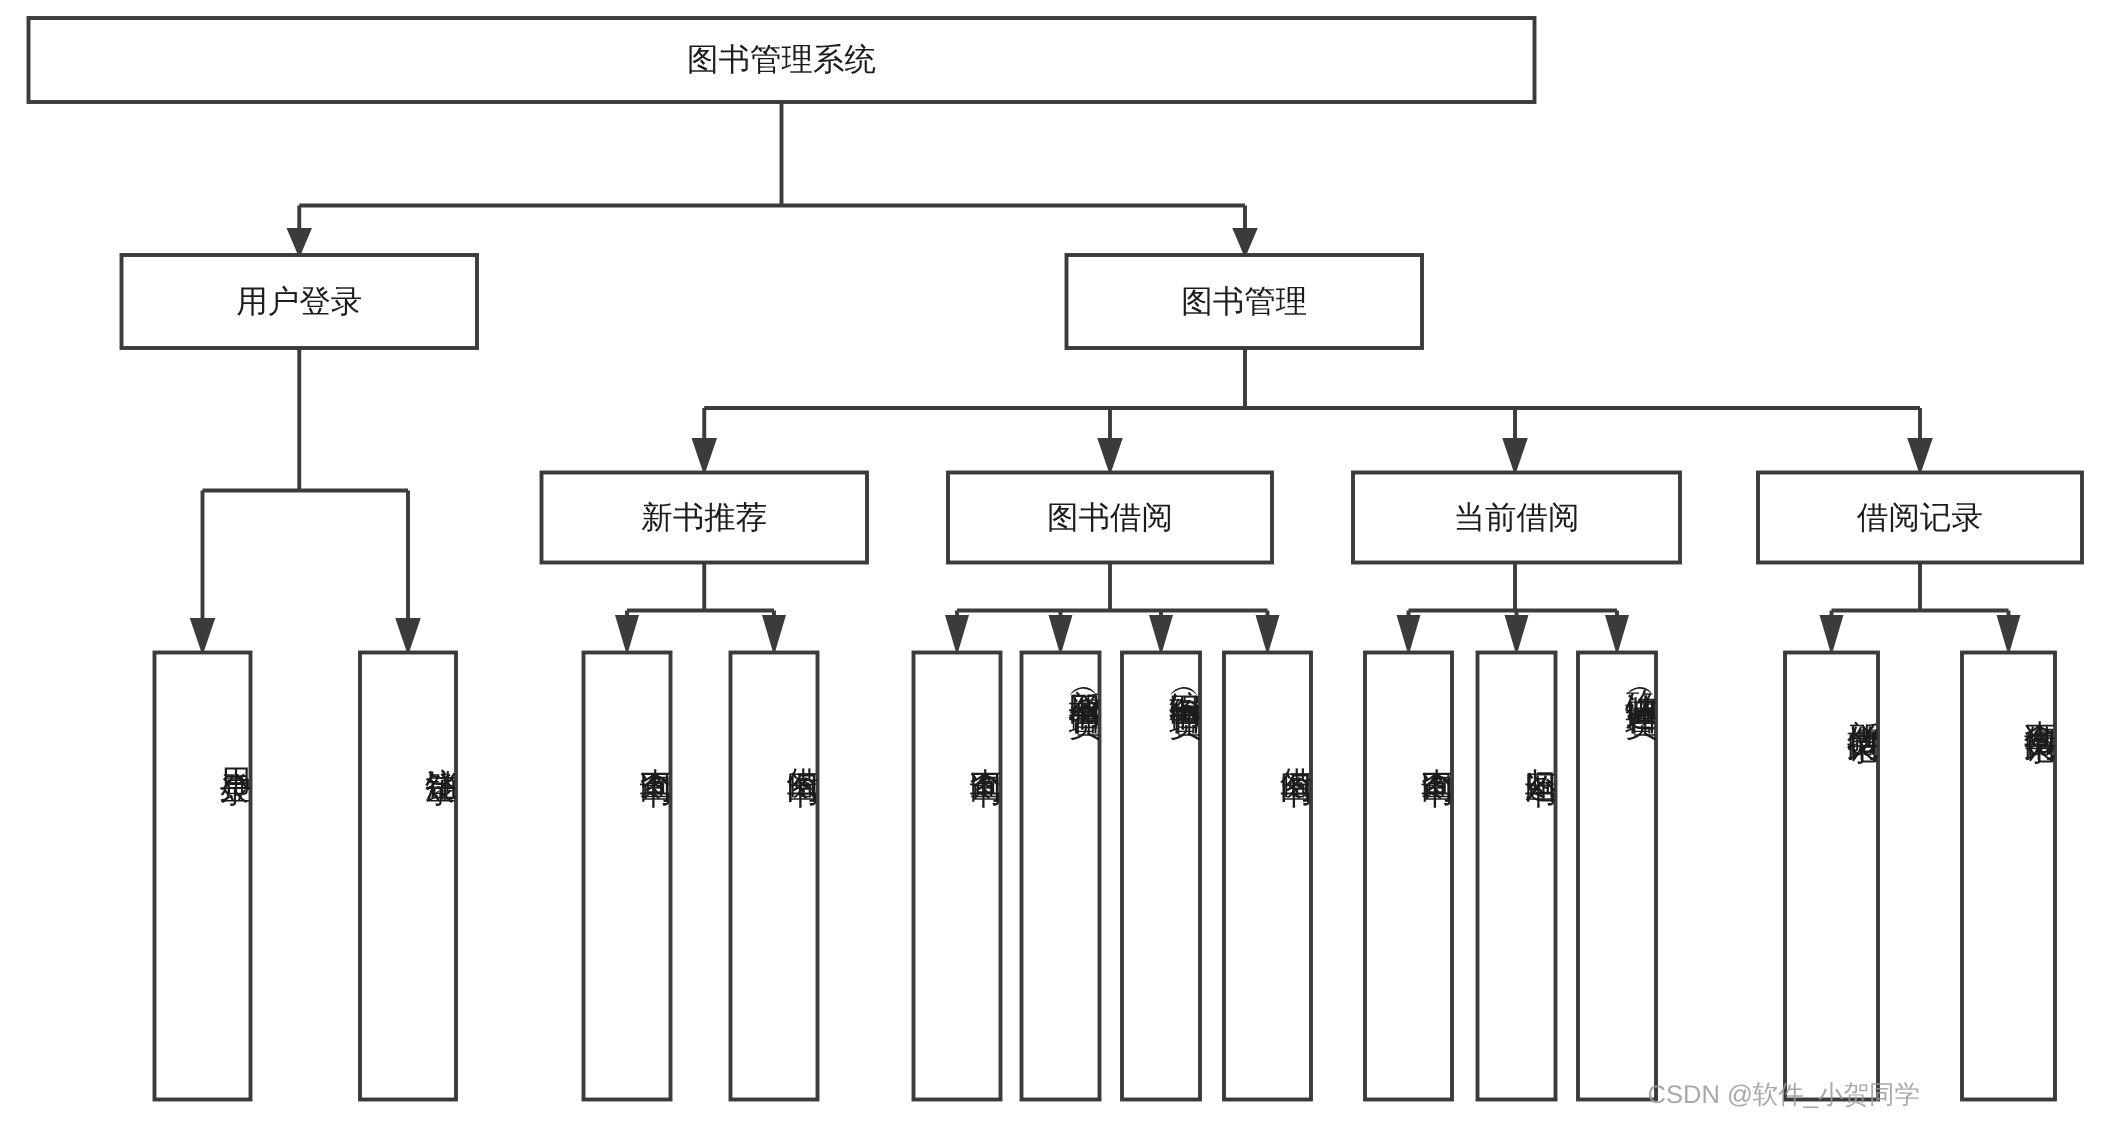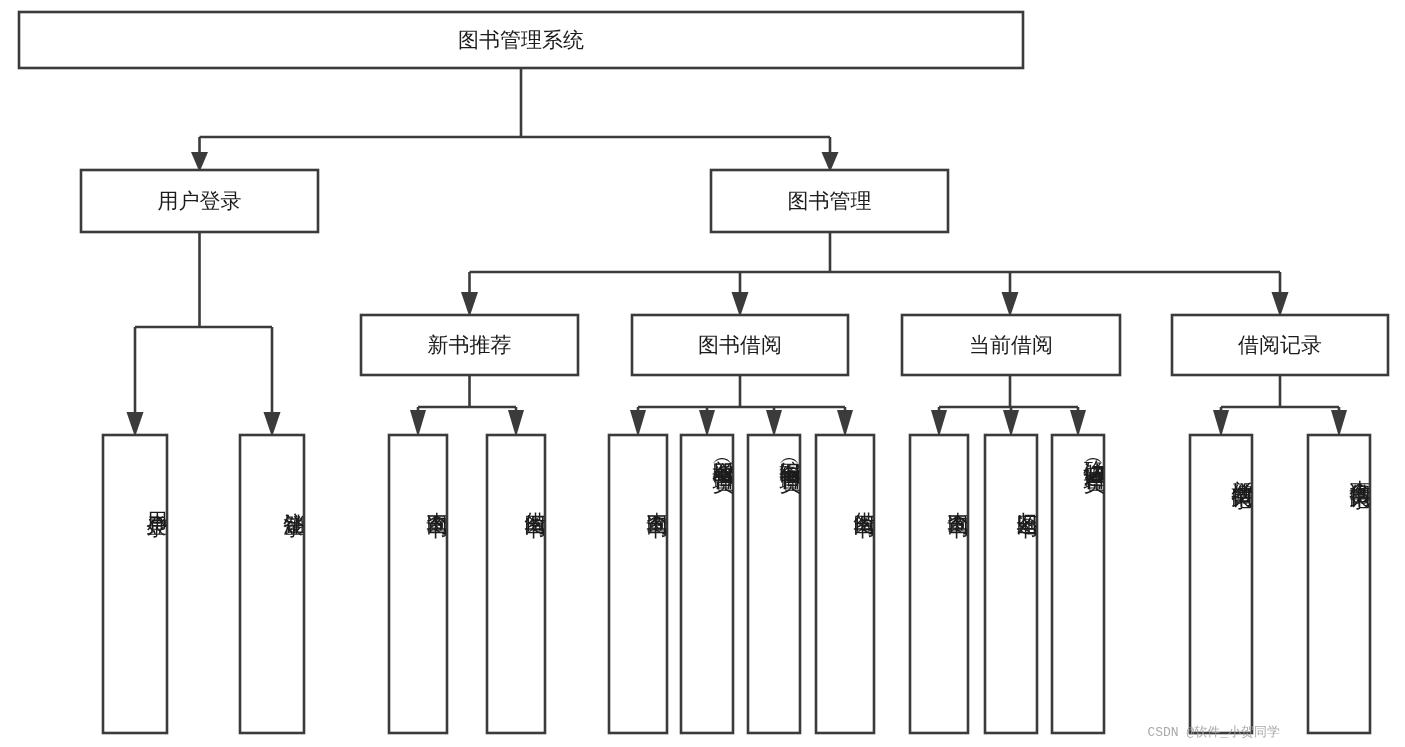--- a/index.html
+++ b/index.html
@@ -57,22 +57,22 @@
     color: #1c1c1c;
     letter-spacing: 2px;
     text-align: center;
     white-space: nowrap;
     pointer-events: none;
   }
   .watermark {
     position: absolute;
     right: 12px;
     bottom: 6px;
-    font-family: Liberation Mono, monospace;
-    font-size: 13px;
+    font-family: Liberation Sans, sans-serif;
+    font-size: 17px;
     color: #9a9a9a;
     white-space: nowrap;
     opacity: 0.85;
   }
 </style>
 </head>
 <body>
 
 <div id="diagram-root">
 

